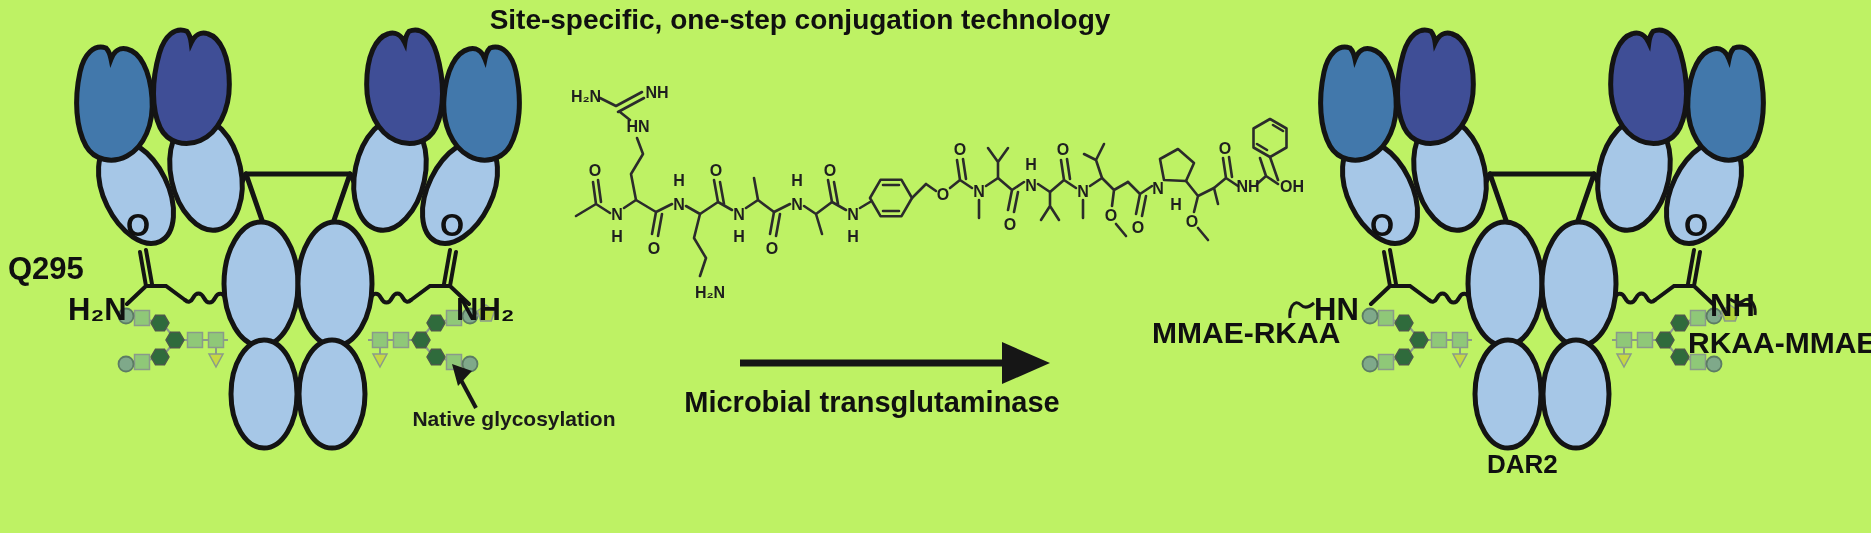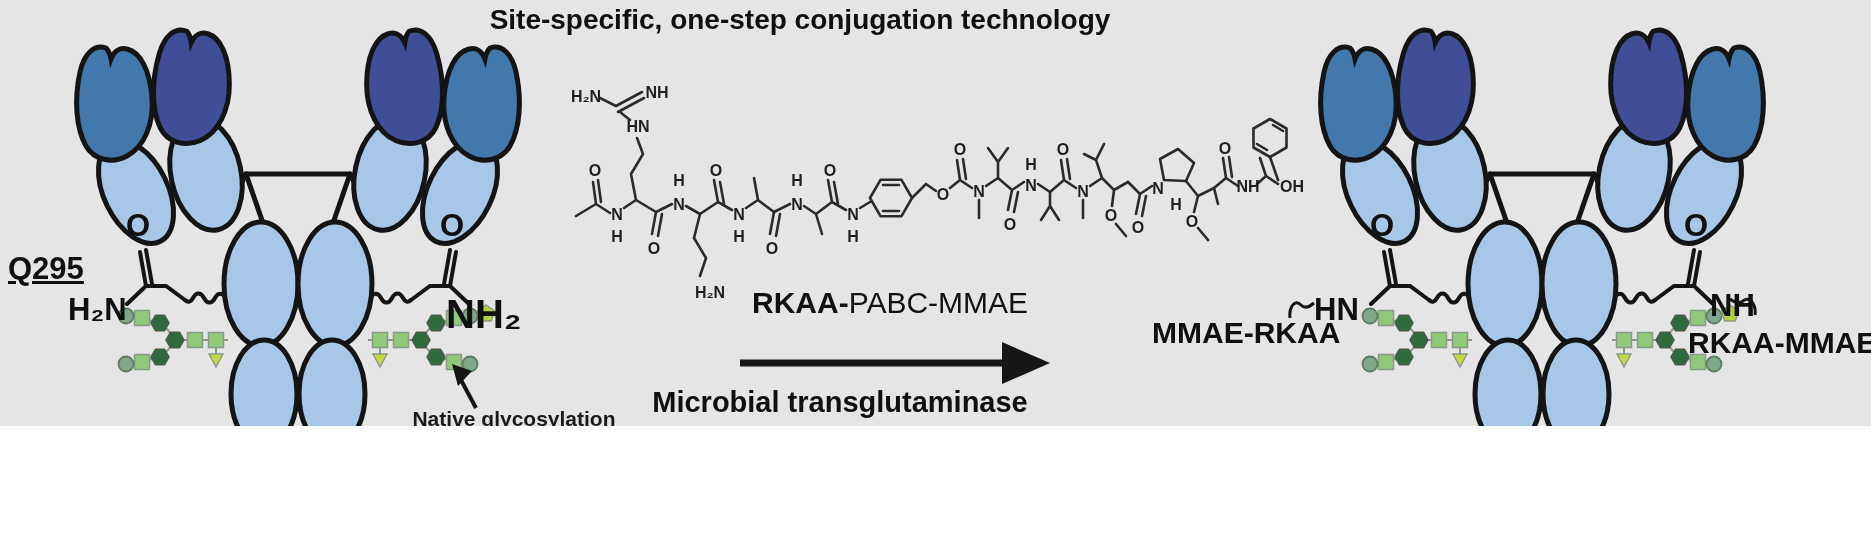--- a/index.html
+++ b/index.html
@@ -1,16 +1,16 @@
 <!DOCTYPE html>
 <html><head>
 <meta charset="utf-8">
 <style>
   html,body{margin:0;padding:0;background:#fff;}
-  #fig{position:relative;width:1871px;height:426px;background:#e5e5e5;overflow:hidden;
+  #fig{position:relative;width:1871px;height:533px;background:#bef264;overflow:hidden;
        font-family:"Liberation Sans", sans-serif;color:#111;}
   .abs{position:absolute;}
   .lbl{position:absolute;font-weight:bold;color:#101010;white-space:nowrap;}
   .title{font-size:28px;font-weight:bold;text-align:center;}
   .note{font-size:21px;font-weight:bold;text-align:center;line-height:34px;color:#1a1a1a;}
   .chemlbl{font:600 16px "Liberation Sans", sans-serif;fill:#1f1f1f;}
   .bond{stroke:#2b2b2b;stroke-width:2.6;fill:none;stroke-linecap:round;stroke-linejoin:round;}
   .abline{stroke:#141414;stroke-width:5;fill:none;stroke-linecap:round;}
   .amide{stroke:#141414;stroke-width:4;fill:none;stroke-linecap:round;}
   .lightoval{fill:#a6c7e7;stroke:#141414;stroke-width:5;}
@@ -81,24 +81,24 @@
 
   <div class="lbl title abs" style="left:470px;top:4px;width:660px;">Site-specific, one-step conjugation technology</div>
 
   <div class="abs" style="left:28px;top:4px;width:540px;height:460px;">
     <svg width="540" height="460" viewBox="0 0 540 460">
       <use href="#antibody"></use>
     </svg>
     <div class="lbl" style="left:98px;top:204px;font-size:31px;">O</div>
     <div class="lbl" style="left:412px;top:204px;font-size:31px;">O</div>
     <div class="lbl" style="left:40px;top:288px;font-size:31px;">H₂N</div>
-    <div class="lbl" style="left:418px;top:288px;font-size:40px;">NH₂</div>
+    <div class="lbl" style="left:428px;top:288px;font-size:31px;">NH₂</div>
   </div>
 
-  <div class="lbl" style="left:8px;top:251px;font-size:31px;text-decoration:underline;">Q295</div>
+  <div class="lbl" style="left:8px;top:251px;font-size:31px;">Q295</div>
 
   <svg class="abs" style="left:448px;top:362px;" width="34" height="50">
     <line x1="28" y1="46" x2="13" y2="18" stroke="#161616" stroke-width="4"></line>
     <polygon points="4,2 24,9 10,24" fill="#161616"></polygon>
   </svg>
   <div class="note abs" style="left:368px;top:402px;width:292px;">
     <div>Native glycosylation</div>
   </div>
 
   <svg class="abs" style="left:560px;top:58px;" width="752" height="262" viewBox="0 0 752 262">
@@ -165,30 +165,27 @@
     <text class="chemlbl" text-anchor="middle" x="551" y="163">O</text>
     <text class="chemlbl" text-anchor="middle" x="578" y="175">O</text>
     <text class="chemlbl" text-anchor="middle" x="598" y="136">N</text>
     <text class="chemlbl" text-anchor="middle" x="616" y="152">H</text>
     <text class="chemlbl" text-anchor="middle" x="632" y="169">O</text>
     <text class="chemlbl" text-anchor="middle" x="665" y="96">O</text>
     <text class="chemlbl" text-anchor="middle" x="688" y="134">NH</text>
     <text class="chemlbl" text-anchor="middle" x="732" y="134">OH</text>
   </svg>
 
-  <div class="abs" style="left:752px;top:286px;font-size:30px;white-space:nowrap;">
-    <span style="font-weight:bold;">RKAA-</span><span>PABC-MMAE</span>
-  </div>
 
   <svg class="abs" style="left:740px;top:340px;" width="312" height="46">
     <line class="arrowline" x1="0" y1="23" x2="264" y2="23"></line>
     <polygon class="arrowhead" points="262,2 310,23 262,44"></polygon>
   </svg>
 
-  <div class="lbl" style="left:630px;top:386px;width:420px;font-size:29px;text-align:center;">Microbial transglutaminase</div>
+  <div class="lbl" style="left:662px;top:386px;width:420px;font-size:29px;text-align:center;">Microbial transglutaminase</div>
 
   <div class="abs" style="left:1272px;top:4px;width:540px;height:460px;">
     <svg width="540" height="460" viewBox="0 0 540 460">
       <use href="#antibody"></use>
     </svg>
     <div class="lbl" style="left:98px;top:204px;font-size:31px;">O</div>
     <div class="lbl" style="left:412px;top:204px;font-size:31px;">O</div>
     <div class="lbl" style="left:42px;top:288px;font-size:31px;">HN</div>
     <div class="lbl" style="left:438px;top:284px;font-size:31px;">NH</div>
   </div>

